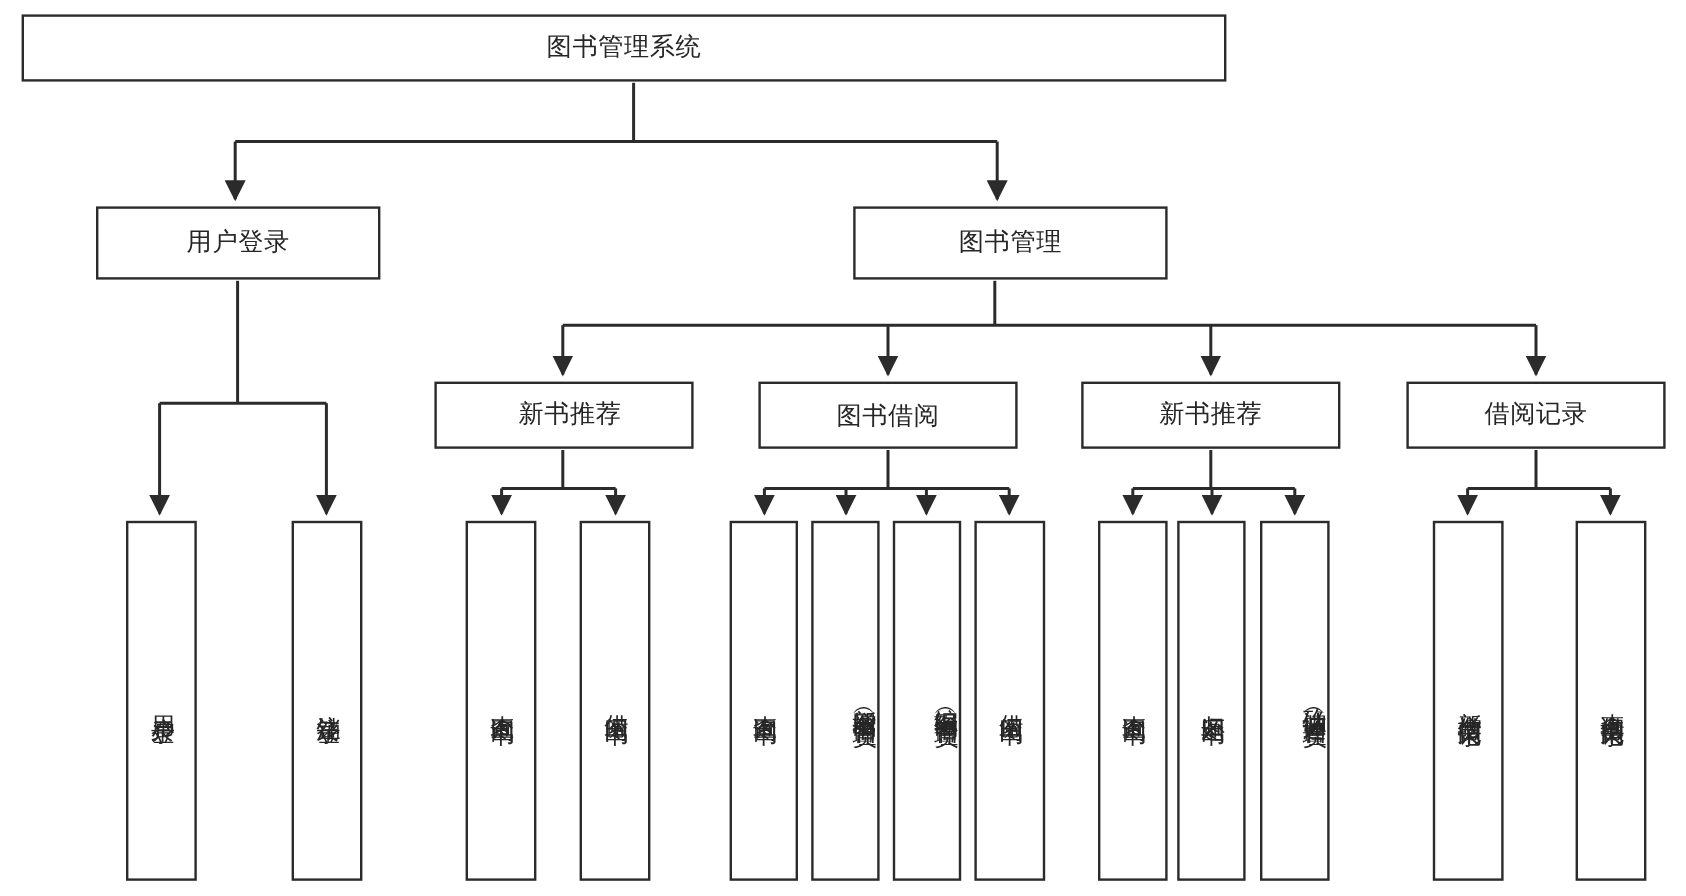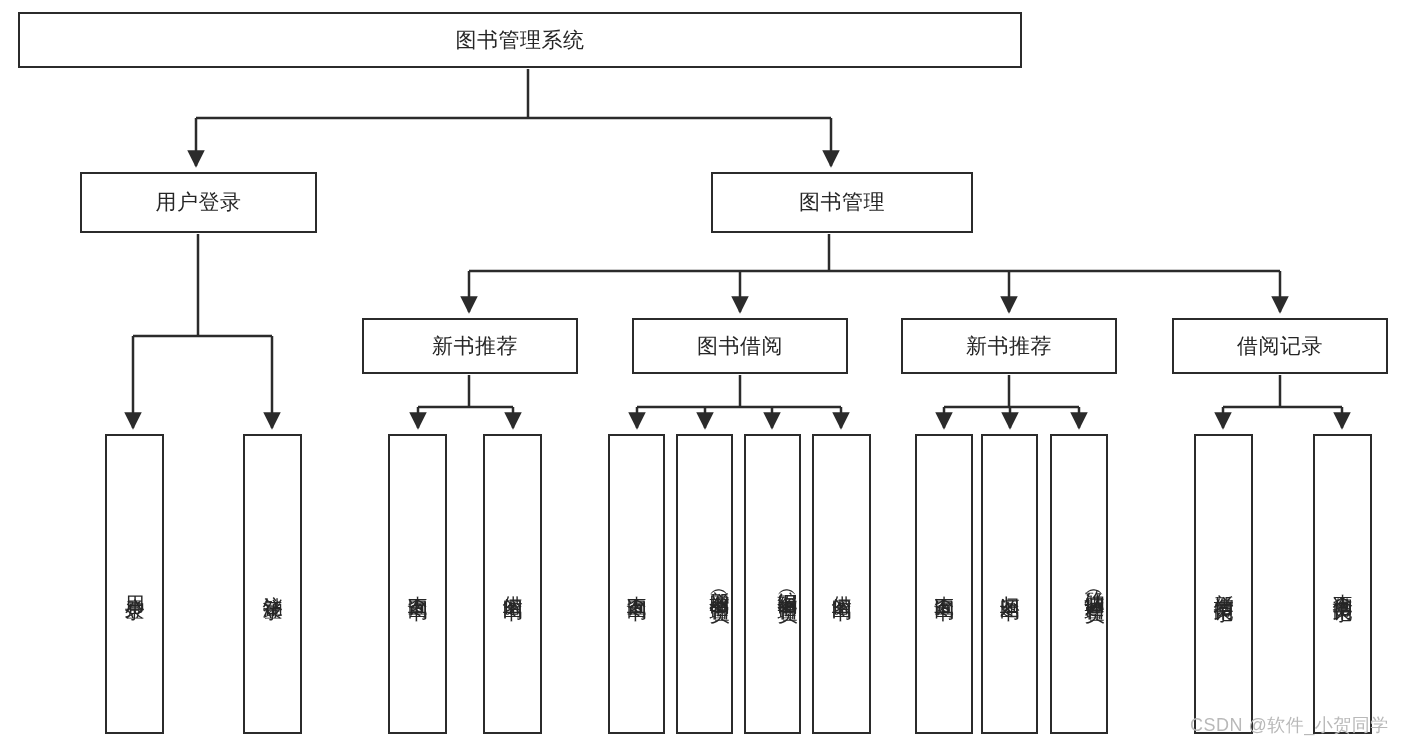--- a/index.html
+++ b/index.html
@@ -140,15 +140,14 @@
   <div class="node v topalign" style="left:744px; top:434px; width:57px; height:300px;">编辑图书（管理员）</div>
   <div class="node v" style="left:812px; top:434px; width:59px; height:300px;">借阅图书</div>
 
   <div class="node v" style="left:915px; top:434px; width:58px; height:300px;">查询图书</div>
   <div class="node v" style="left:981px; top:434px; width:57px; height:300px;">归还图书</div>
   <div class="node v topalign" style="left:1050px; top:434px; width:58px; height:300px;">确认归还（管理员）</div>
 
   <div class="node v" style="left:1194px; top:434px; width:59px; height:300px;">新增借阅记录</div>
   <div class="node v" style="left:1313px; top:434px; width:59px; height:300px;">查询借阅记录</div>
 
-  <div class="watermark">CSDN @软件_小贺同学</div>
 
 </div>
 
 </body></html>

